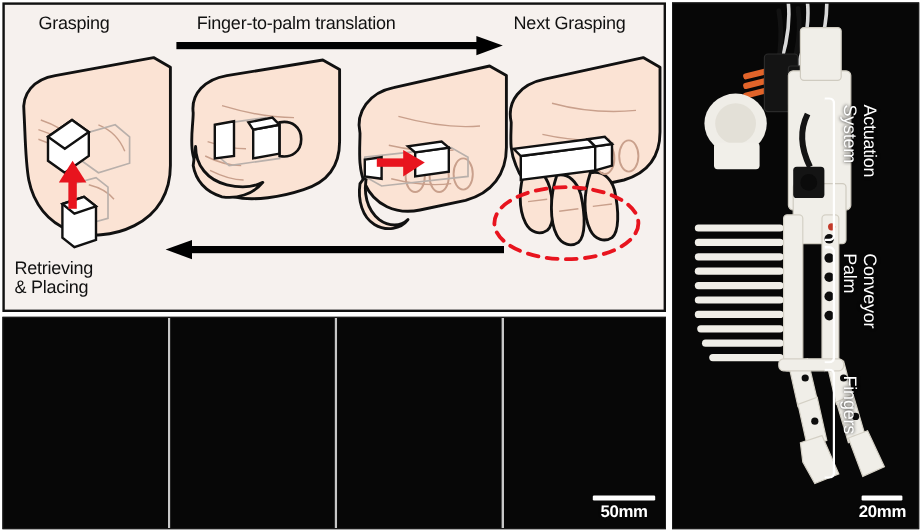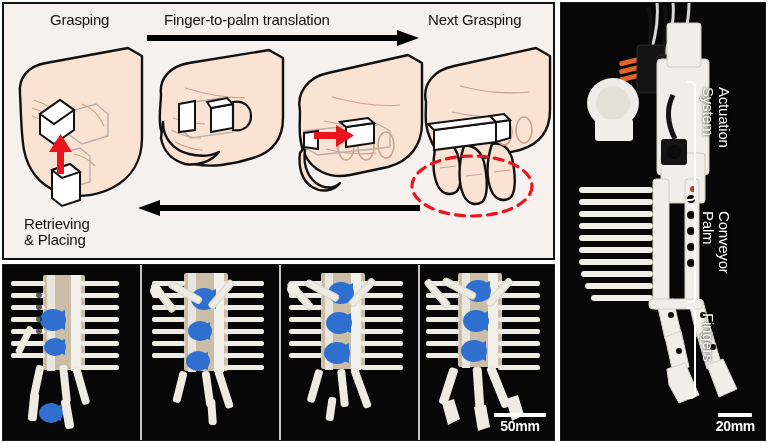--- a/index.html
+++ b/index.html
@@ -25,44 +25,45 @@
     overflow: hidden;
   }
   .diag-label {
     position: absolute;
     font-size: 15px;
     color: #111;
     white-space: nowrap;
     line-height: 1.05;
     letter-spacing: -0.2px;
   }
-  #label-grasping  { left: 46px;  top: 8px; }
+  #label-grasping  { left: 28px;  top: 8px; }
   #label-f2p       { left: 160px; top: 8px; }
   #label-next      { left: 424px; top: 8px; }
-  #label-retrieve  { left: 20px;   top: 212px; text-align: left; }
+  #label-retrieve  { left: 8px;   top: 212px; text-align: left; }
   #label-p2f       { left: 180px; top: 214px; }
 
   .arrow-svg { position: absolute; overflow: visible; }
   #arrow-top    { left: 143px; top: 26px; }
   #arrow-bottom { left: 128px; top: 196px; }
 
   .hand-svg { position: absolute; overflow: visible; }
   #hand1 { left: 8px;   top: 38px; }
   #hand2 { left: 145px; top: 42px; }
   #hand3 { left: 282px; top: 45px; }
   #hand4 { left: 408px; top: 40px; }
 
   
   #panel-strip {
     position: absolute;
     left: 2px; top: 264px;
     width: 553px; height: 177px;
     background: #050505;
     border: 1px solid #1a1a1a;
     overflow: hidden;
+    text-align: right;
   }
   .strip-cell {
     position: absolute;
     top: 0; height: 100%;
     background: #070707;
   }
   .strip-sep {
     position: absolute;
     top: 0; height: 100%;
     width: 2px;

